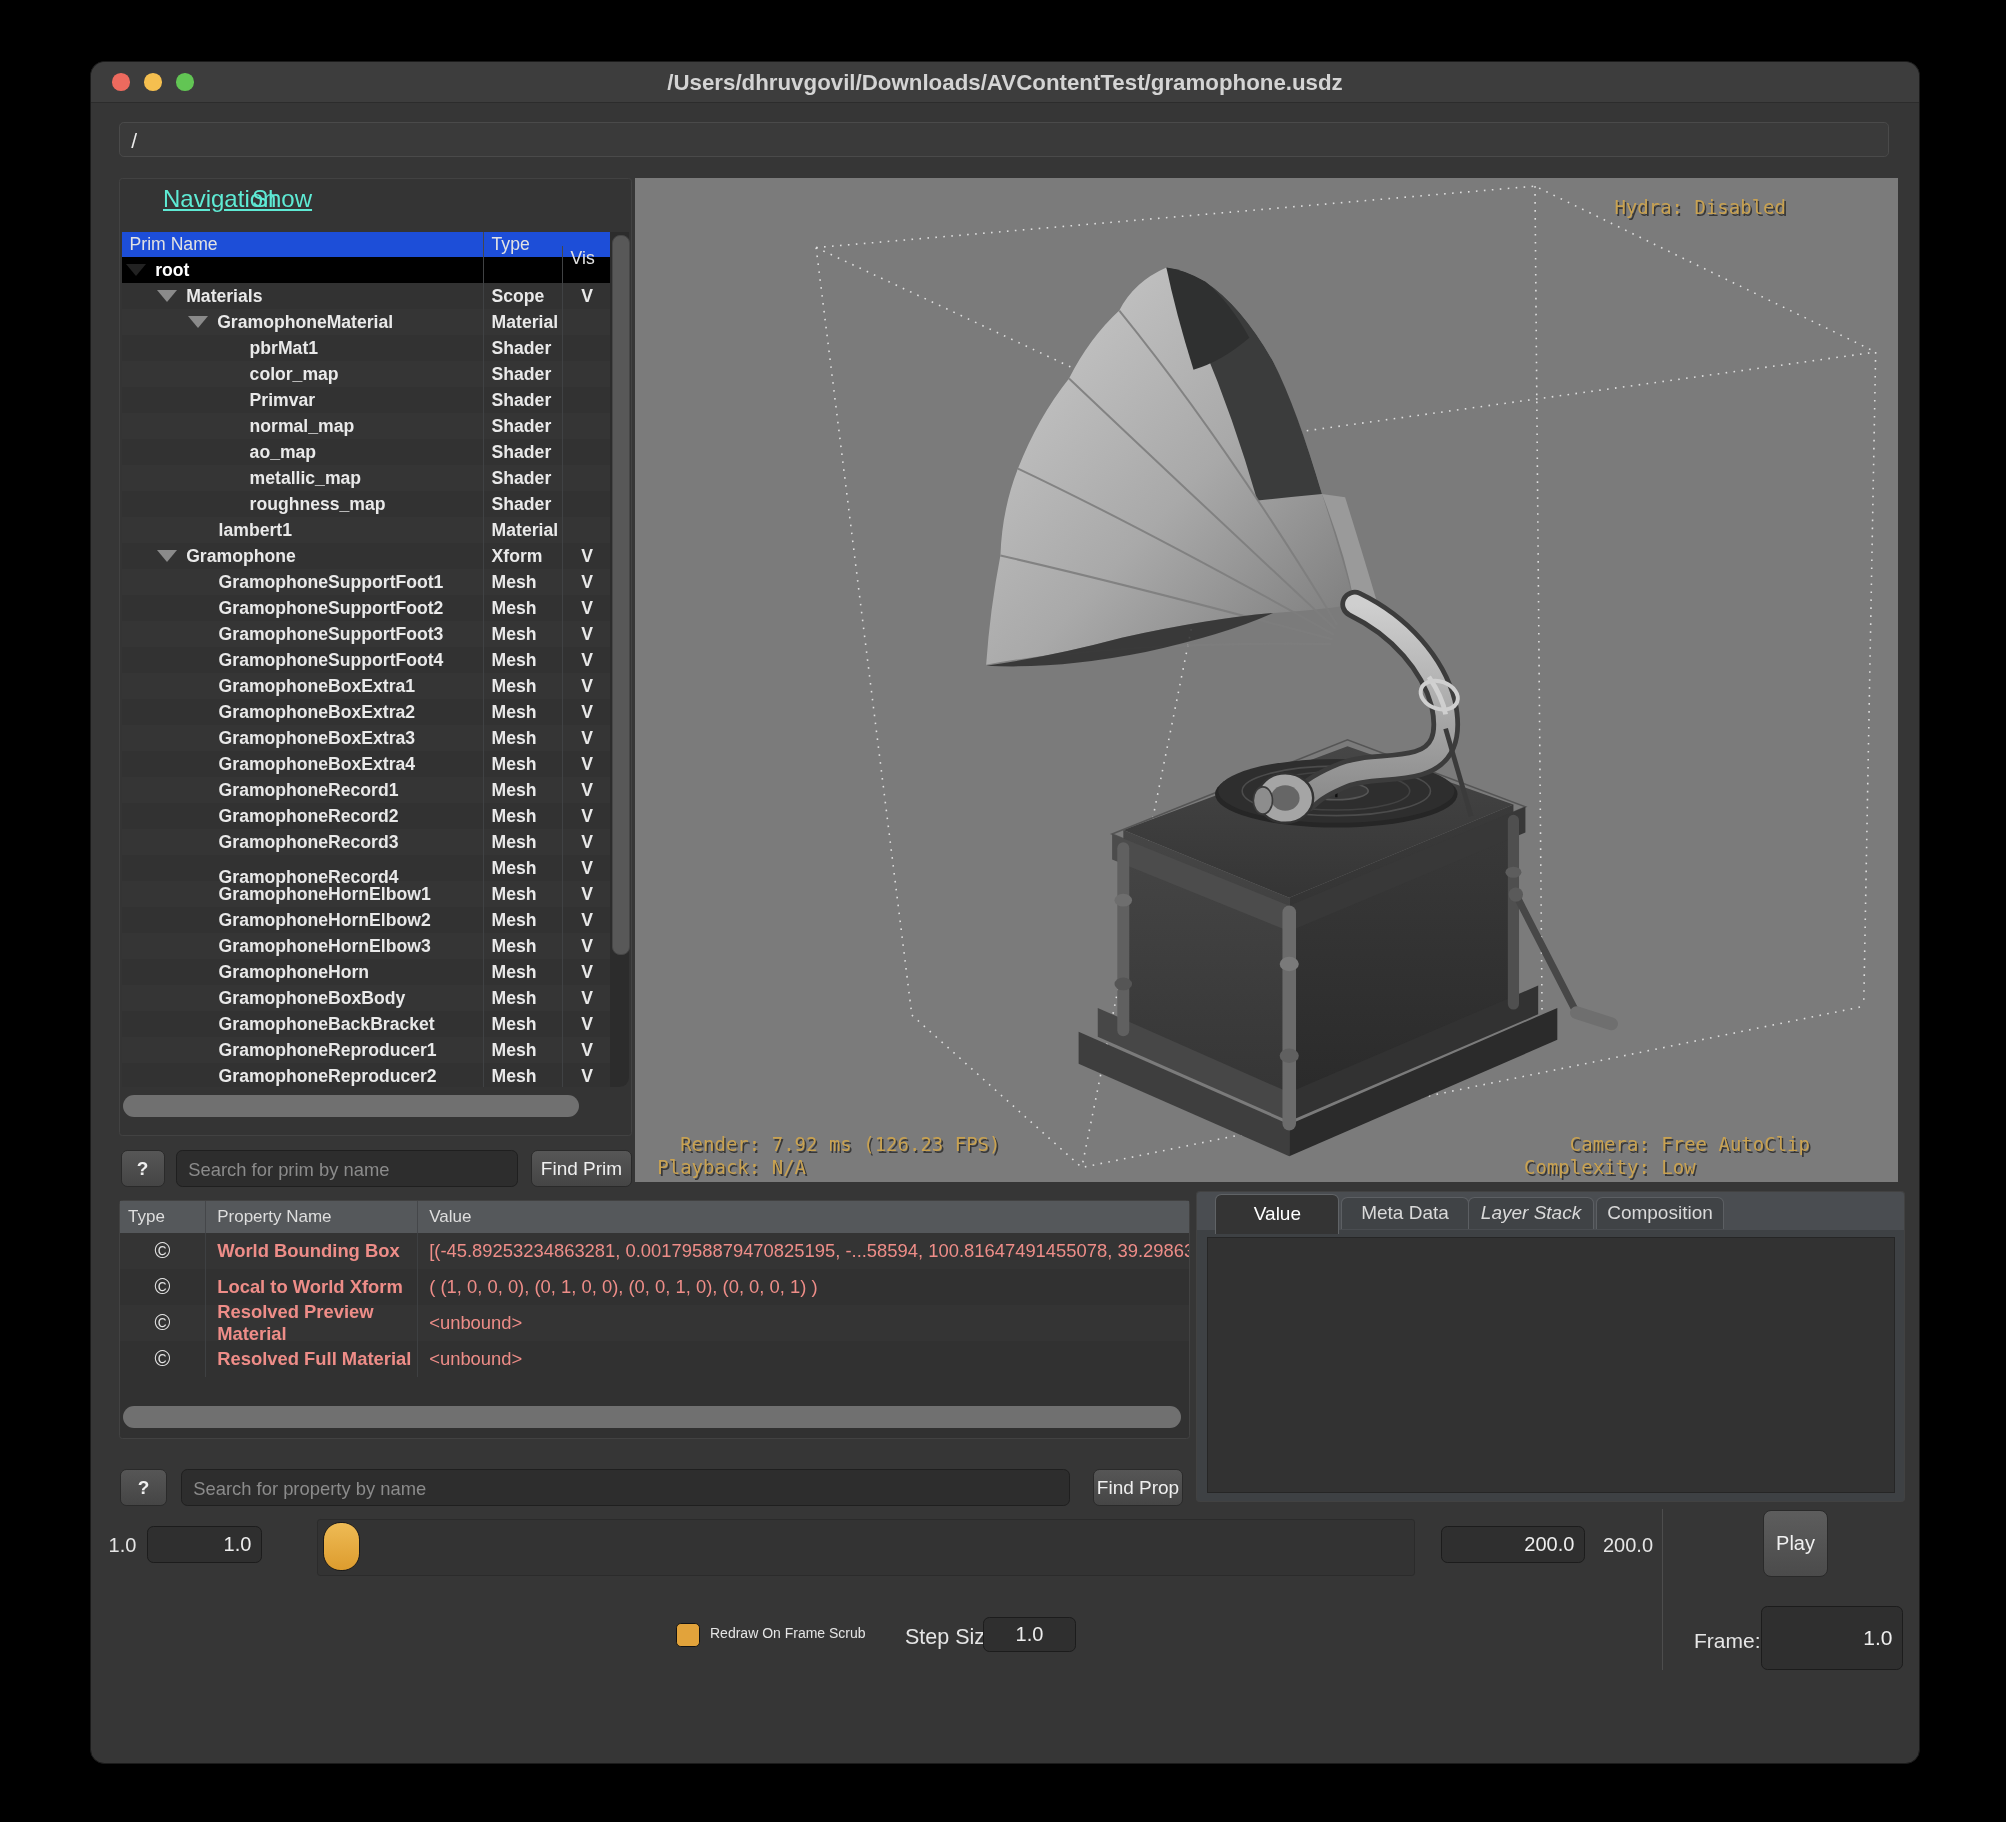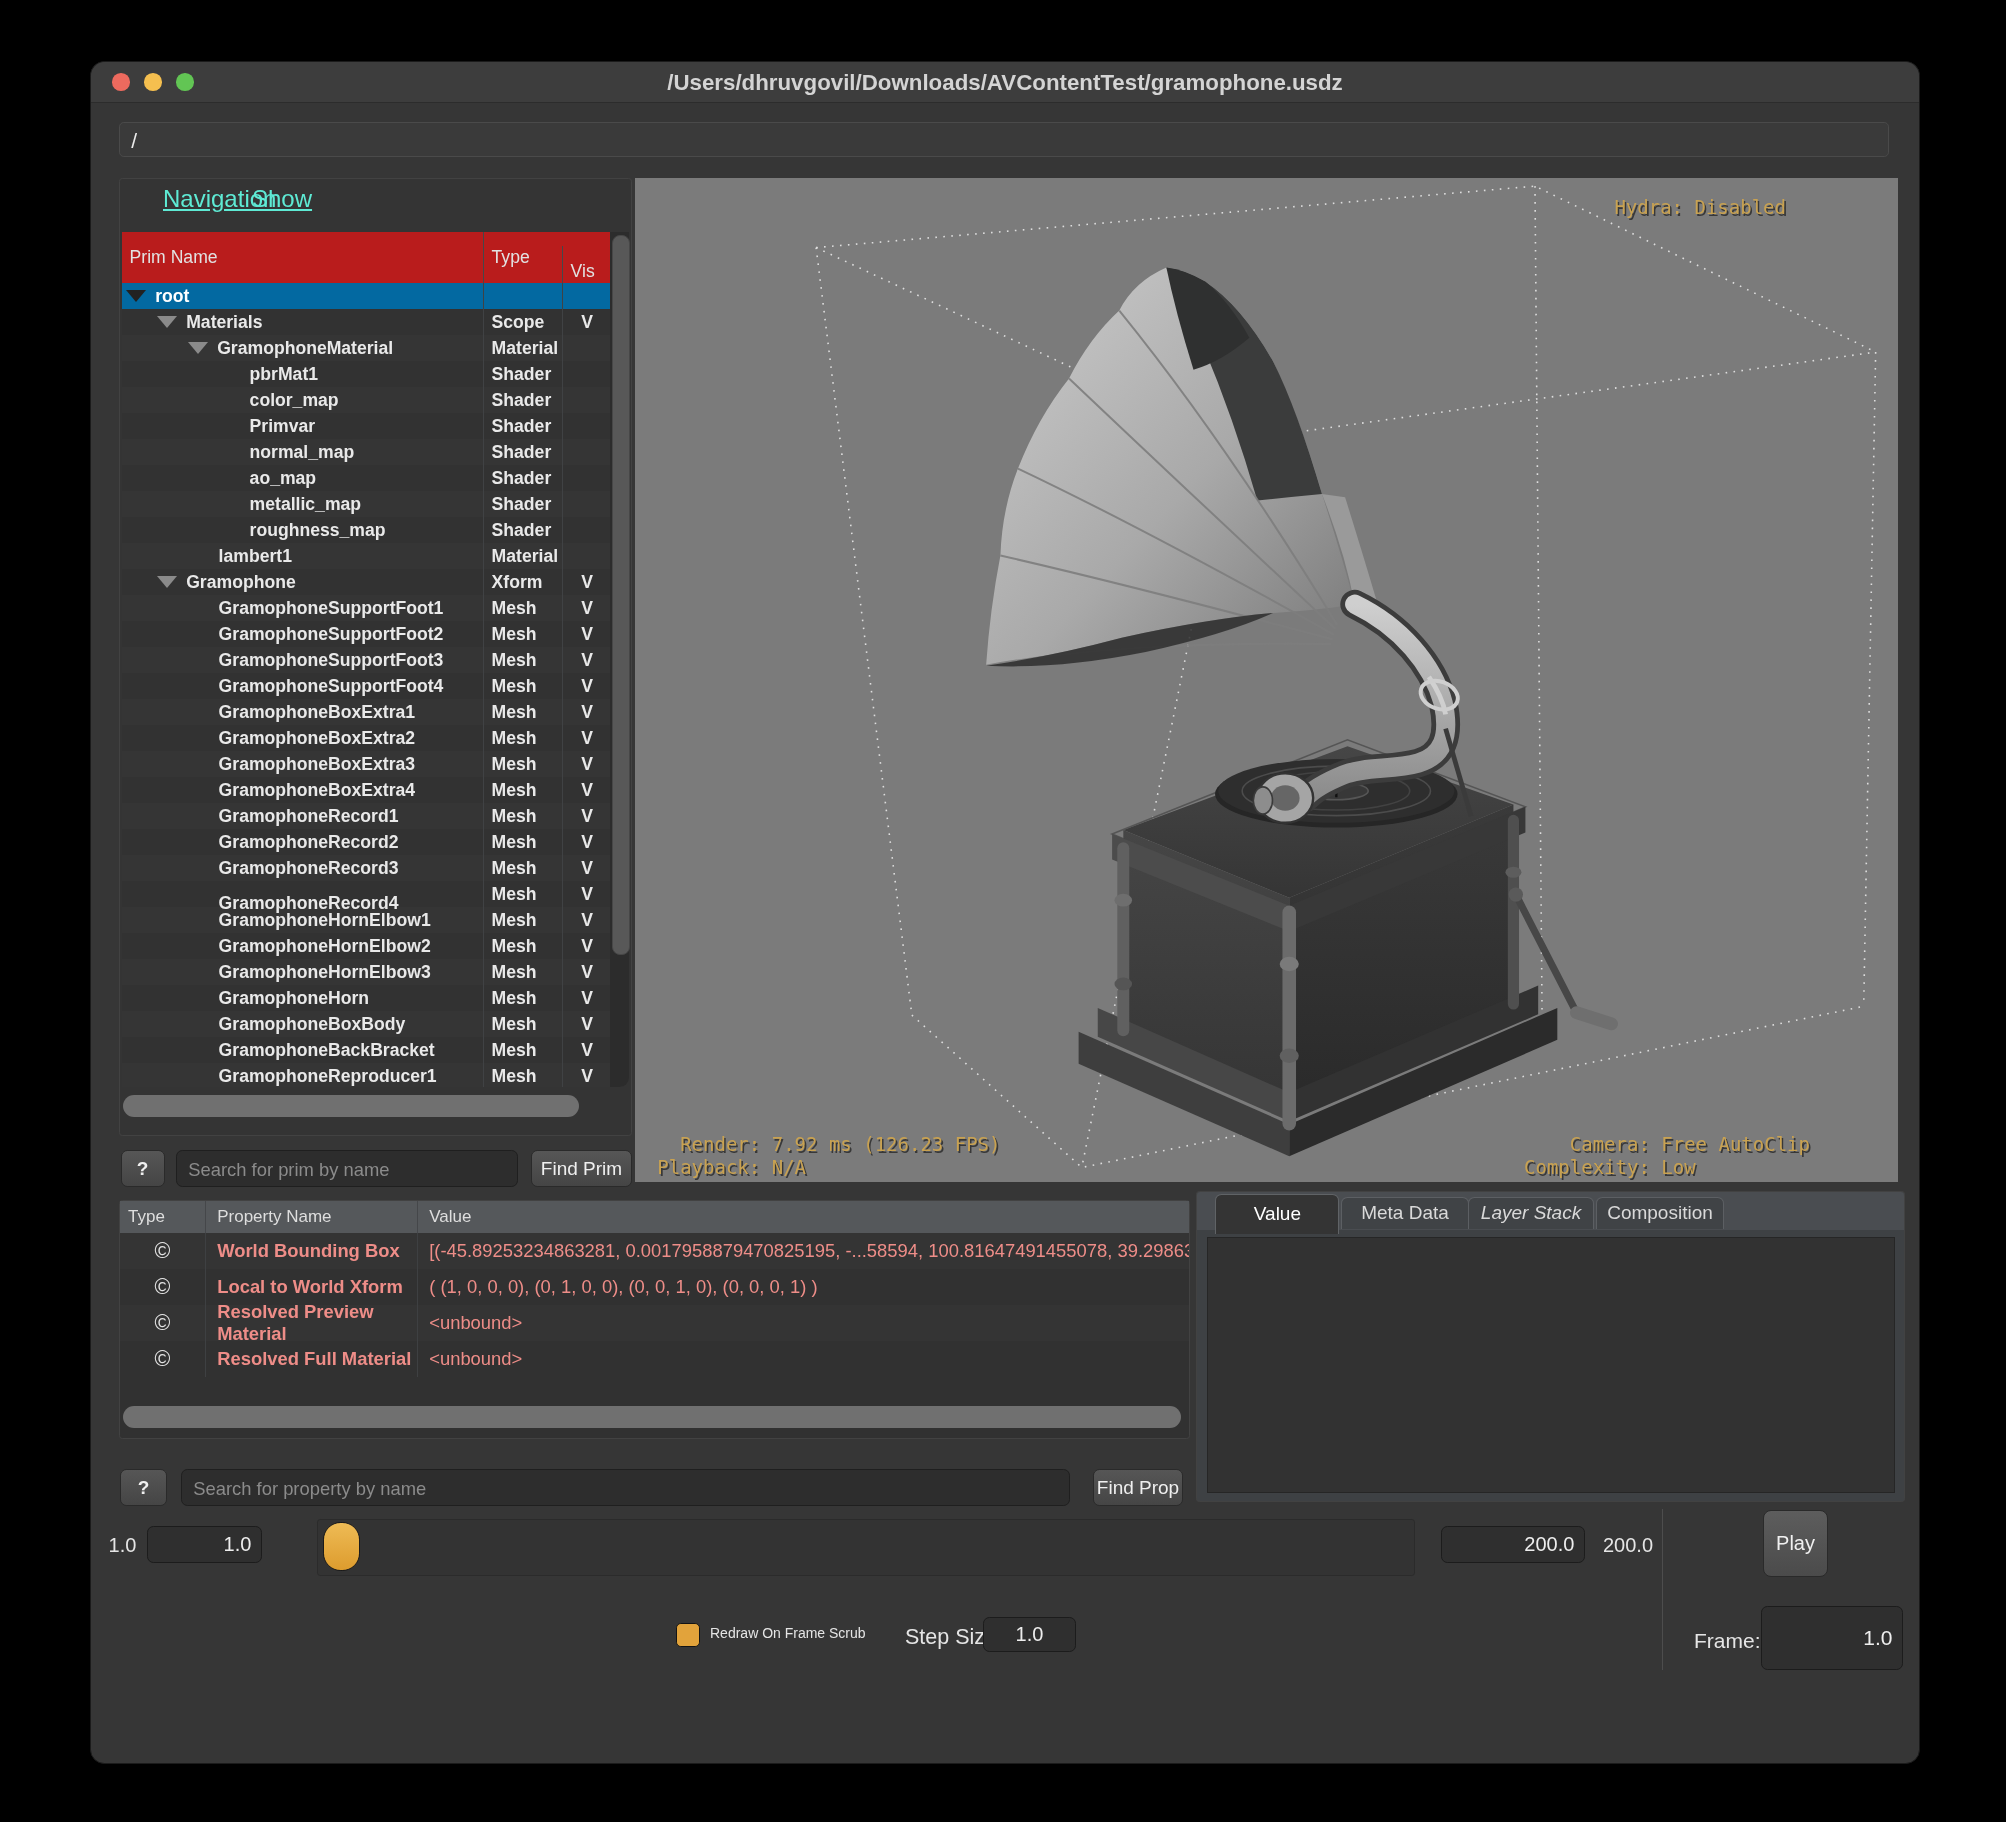--- a/index.html
+++ b/index.html
@@ -21,27 +21,27 @@
              border:0.8px solid #4a4a4a;border-radius:4.8px;color:#ececec;font-size:21px;
              line-height:35px;padding-left:11.2px;box-sizing:border-box;}
   
   .frame{position:absolute;background:#343434;border:0.8px solid #424242;border-radius:3.2px;box-sizing:border-box;}
   #tree-frame{left:28px;top:116px;width:513px;height:958px;}
   .menubar{position:absolute;left:0;top:0;width:100%;height:48px;}
   .menuitem{position:absolute;top:6.4px;color:#5eead4;font-size:24px;text-decoration:underline;}
   #menu-navigation{left:43px;} #menu-show{left:132px;}
   
   #tree-table{position:absolute;left:1.6px;top:53px;width:490px;bottom:48px;background:#313131;overflow:hidden;}
-  .thead{display:flex;height:51px;background:#b91c1c;color:#e2e2e2;font-size:17.6px;align-items:center;}
+  .thead{display:flex;height:25px;background:#1d4ed8;color:#e2e2e2;font-size:17.6px;align-items:center;}
   .thead .c1{width:361px;padding-left:8px;box-sizing:border-box;}
   .thead .c2{width:79px;border-left:0.8px solid #45474a;padding-left:8px;box-sizing:border-box;height:100%;display:flex;align-items:center;}
   .thead .c3{width:50px;border-left:0.8px solid #45474a;padding-left:8px;box-sizing:border-box;height:100%;display:flex;align-items:center;margin-top:28px;}
   .trow{display:flex;height:26px;align-items:center;color:#e9e9e9;font-size:17.6px;font-weight:bold;}
   .trow:nth-child(odd){background:#353535;} .trow:nth-child(even){background:#323232;}
-  .trow.sel{background:#0369a1;color:#fff;}
+  .trow.sel{background:#000000;color:#fff;}
   .tname{width:361px;display:flex;align-items:center;box-sizing:border-box;overflow:hidden;white-space:nowrap;}
   .ttype{width:79px;border-left:0.8px solid #404244;padding-left:8px;box-sizing:border-box;height:100%;display:flex;align-items:center;}
   .tvis{width:50px;border-left:0.8px solid #404244;box-sizing:border-box;height:100%;display:flex;align-items:center;justify-content:center;}
   .tri{width:0;height:0;border-left:10.4px solid transparent;border-right:10.4px solid transparent;
        border-top:12px solid #8a8a8a;margin-right:9.6px;flex:none;}
   .tri.dark{border-top-color:#222;}
   
   .vscroll{position:absolute;right:1.6px;top:53px;bottom:48px;width:19px;background:#2c2c2c;border-radius:0 0 9.6px 0;}
   .vthumb{position:absolute;left:1.6px;top:3.2px;width:16px;height:718px;background:#585858;border-radius:8px;border:0.8px solid #474747;}
   .hscroll{position:absolute;left:1.6px;bottom:14.4px;height:29px;right:24px;}

